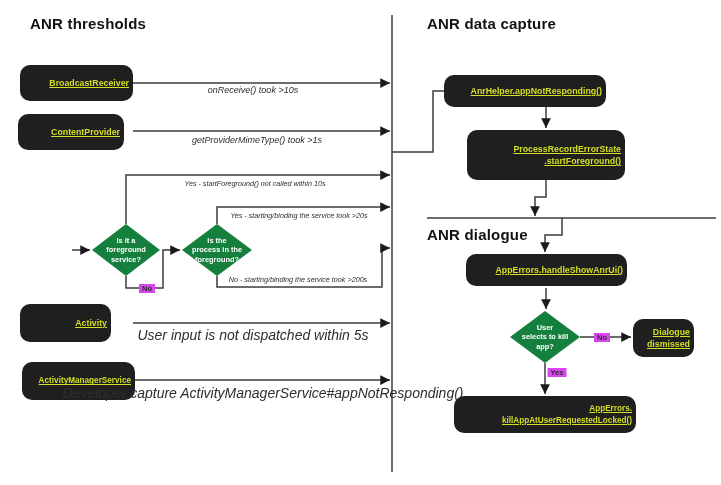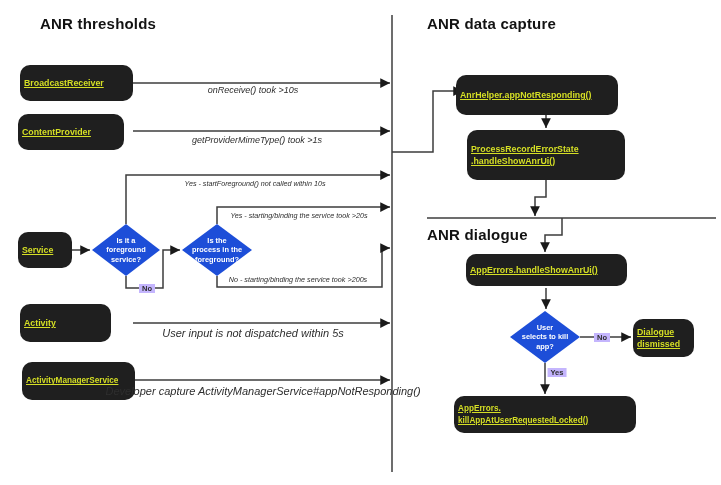--- a/index.html
+++ b/index.html
@@ -7,42 +7,42 @@
     position:relative;width:721px;height:485px;background:#ffffff;overflow:hidden;
     font-family:"Liberation Sans", sans-serif;
   }
   svg.wires{position:absolute;left:0;top:0;z-index:1;}
   .title{
     position:absolute;z-index:3;font-size:15px;font-weight:bold;color:#121212;
     white-space:nowrap;letter-spacing:.2px;
   }
   .node{
     position:absolute;z-index:2;background:#1f1f1f;border-radius:10px;
-    display:flex;flex-direction:column;align-items:flex-start;justify-content:center;
+    display:flex;flex-direction:column;align-items:flex-end;justify-content:center;
     text-align:center;box-sizing:border-box;padding:13px 4px;
   }
   .node span{
     display:block;color:#d5df25;font-weight:bold;font-size:8.8px;line-height:1.4;
     text-decoration:underline;white-space:nowrap;
   }
   .node.sm span{font-size:8.2px;}
   .diamond{
-    position:absolute;z-index:2;background:#1d4ed8;
+    position:absolute;z-index:2;background:#15803d;
     clip-path:polygon(50% 0,100% 50%,50% 100%,0 50%);
     display:flex;flex-direction:column;align-items:center;justify-content:center;text-align:center;
   }
   .diamond span{display:block;color:#ffffff;font-weight:bold;font-size:7.4px;line-height:1.3;white-space:nowrap;}
   .elabel{
     position:absolute;z-index:3;transform:translateX(-50%);
     font-style:italic;font-weight:normal;color:#2e2e2e;white-space:nowrap;
   }
-  .s9{font-size:9px;} .s85{font-size:11px;} .s72{font-size:7.2px;}
+  .s9{font-size:9px;} .s85{font-size:14px;} .s72{font-size:7.2px;}
   .ynlabel{
     position:absolute;z-index:3;transform:translateX(-50%);
-    font-weight:bold;font-size:7.5px;color:#2e2e2e;background:#c4b5fd;
+    font-weight:bold;font-size:7.5px;color:#2e2e2e;background:#d946ef;
     padding:0 3px;white-space:nowrap;
   }
 </style>
 </head>
 <body>
 
 <div class="stage">
 
   <svg class="wires" width="721" height="485" viewBox="0 0 721 485">
     <defs>
@@ -65,57 +65,54 @@
       <path d="M392,152 H433 V91 H463" marker-end="url(#ah)"></path>
       <path d="M546,107 V128" marker-end="url(#ah)"></path>
       <path d="M546,168 V197 H535 V216" marker-end="url(#ah)"></path>
       <path d="M562,218 V235 H545 V252" marker-end="url(#ah)"></path>
       <path d="M546,288 V309" marker-end="url(#ah)"></path>
       <path d="M580,337 H631" marker-end="url(#ah)"></path>
       <path d="M545,363 V394" marker-end="url(#ah)"></path>
     </g>
   </svg>
 
-  <div class="title" style="left:40px;top:15px">ANR thresholds</div>
+  <div class="title" style="left:30px;top:15px">ANR thresholds</div>
   <div class="title" style="left:427px;top:15px">ANR data capture</div>
   <div class="title" style="left:427px;top:226px">ANR dialogue</div>
 
   <div class="node" style="left:20px;top:65px;width:113px;height:36px">
     <span>BroadcastReceiver</span>
   </div>
   <div class="node" style="left:18px;top:114px;width:106px;height:36px">
     <span>ContentProvider</span>
-  </div>
-  <div class="node" style="left:18px;top:232px;width:54px;height:36px">
-    <span>Service</span>
   </div>
   <div class="node" style="left:20px;top:304px;width:91px;height:38px">
     <span>Activity</span>
   </div>
   <div class="node sm" style="left:22px;top:362px;width:113px;height:38px">
     <span>ActivityManagerService</span>
   </div>
 
   <div class="diamond" style="left:92px;top:224px;width:68px;height:52px">
     <span>Is it a</span>
     <span>foreground</span>
     <span>service?</span>
   </div>
   <div class="diamond" style="left:182px;top:224px;width:70px;height:52px">
     <span>Is the</span>
     <span>process in the</span>
     <span>foreground?</span>
   </div>
 
-  <div class="node" style="left:456px;top:75px;width:162px;height:40px">
+  <div class="node" style="left:444px;top:75px;width:162px;height:32px">
     <span>AnrHelper.appNotResponding()</span>
   </div>
   <div class="node" style="left:467px;top:130px;width:158px;height:50px">
     <span>ProcessRecordErrorState</span>
-    <span>.handleShowAnrUi()</span>
+    <span>.startForeground()</span>
   </div>
 
   <div class="node" style="left:466px;top:254px;width:161px;height:32px">
     <span>AppErrors.handleShowAnrUi()</span>
   </div>
   <div class="diamond" style="left:510px;top:311px;width:70px;height:52px">
     <span>User</span>
     <span>selects to kill</span>
     <span>app?</span>
   </div>

